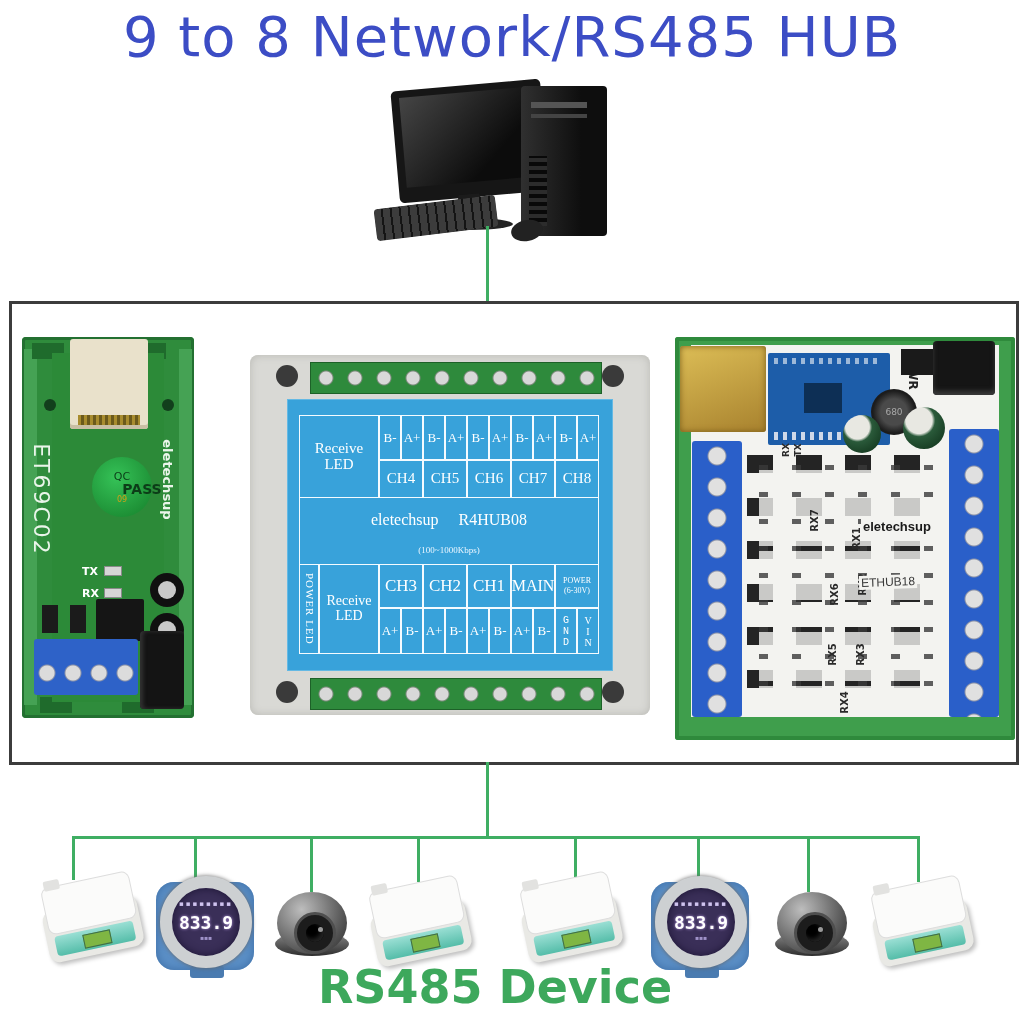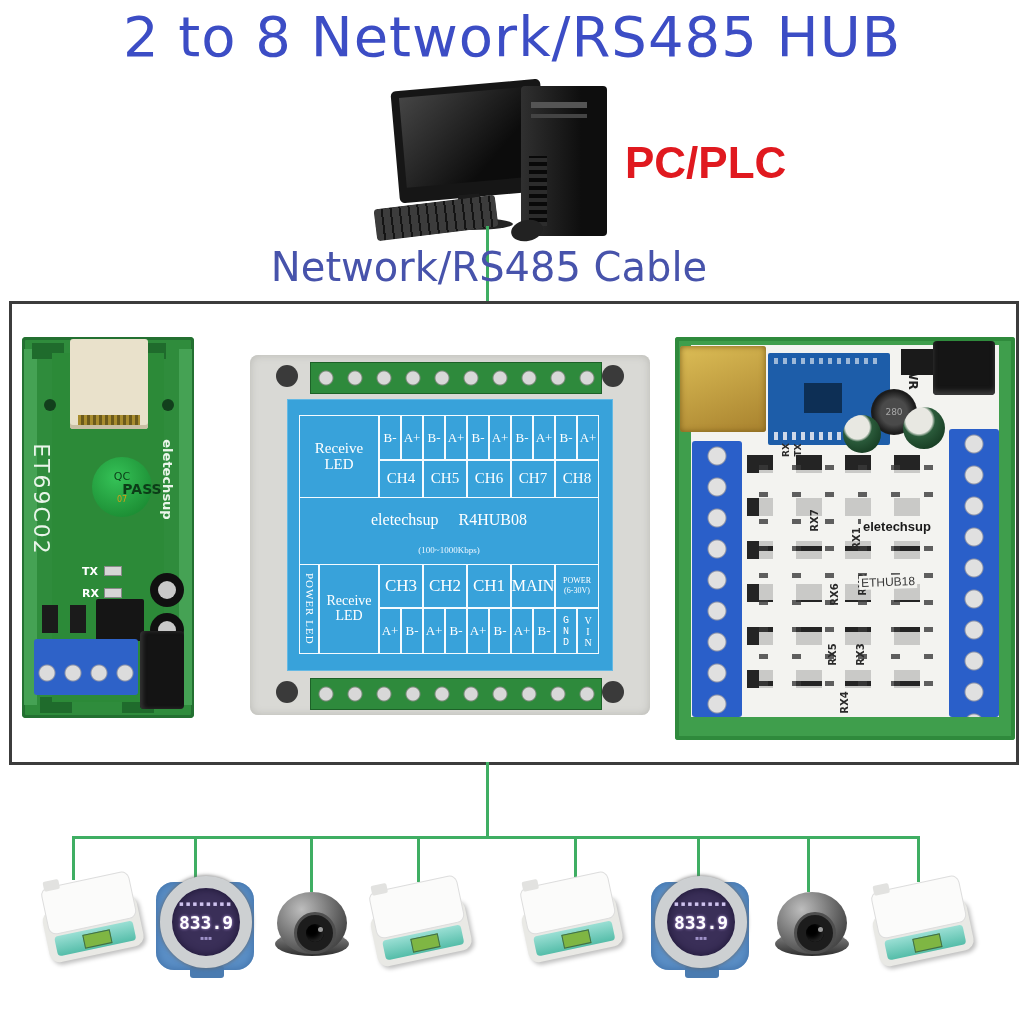--- a/index.html
+++ b/index.html
@@ -119,40 +119,38 @@
   .cdome{left:10px;top:2px;width:70px;height:62px;border-radius:50%;background:radial-gradient(circle at 35% 28%,#bdbdbd,#5f5f5f 60%,#262626);}
   .clensring{left:27px;top:22px;width:36px;height:36px;border-radius:50%;background:#1c1c1c;border:3px solid #4e4e4e;}
   .clens{left:9px;top:9px;width:18px;height:18px;border-radius:50%;background:#000;box-shadow:inset -3px -3px 4px #222;}
   .cglint{left:12px;top:3px;width:5px;height:5px;border-radius:50%;background:#9a9a9a;}
 </style>
 </head>
 <body>
 
 <div class="canvas">
 
-  <div class="abs title">2 to 8 Network/RS485 HUB</div>
+  <div class="abs title">9 to 8 Network/RS485 HUB</div>
 
   <div class="abs pc">
     <div class="abs monitor">
       <div class="abs screen"></div>
     </div>
     <div class="abs mstand"></div>
     <div class="abs mbase"></div>
     <div class="abs tower">
       <div class="abs slot"></div>
       <div class="abs slot2"></div>
       <div class="abs grille"></div>
     </div>
     <div class="abs keyboard"></div>
     <div class="abs mouse"></div>
-    <div class="abs pclabel">PC/PLC</div>
   </div>
 
   <div class="abs gline" style="left:486px;top:226px;width:3px;height:78px;"></div>
-  <div class="abs netlabel">Network/RS485 Cable</div>
 
   <div class="abs hubbox"></div>
 
   <div class="abs lboard">
     <div class="abs lrail" style="left:2px;"></div>
     <div class="abs lrail" style="left:157px;"></div>
     <div class="abs lnotch" style="left:10px;top:6px;"></div>
     <div class="abs lnotch" style="left:112px;top:6px;"></div>
     <div class="abs lnotch" style="left:18px;top:360px;"></div>
     <div class="abs lnotch" style="left:100px;top:360px;"></div>
@@ -160,21 +158,21 @@
     <div class="abs rj45">
       <div class="abs rj45pins"></div>
     </div>
     <div class="abs holel" style="left:22px;top:62px;"></div>
     <div class="abs holel" style="left:140px;top:62px;"></div>
     <div class="abs vtext etmodel">ET69C02</div>
     <div class="abs vtext elevert">eletechsup</div>
     <div class="abs qc">
       <span style="font-size:11px;">QC</span>
       <span style="font-size:14px;font-weight:bold;margin-left:40px;">PASS</span>
-      <span style="font-size:8px;color:#d4a017;">07</span>
+      <span style="font-size:8px;color:#d4a017;">09</span>
     </div>
     <div class="abs txrx" style="left:60px;top:228px;">TX</div>
     <div class="abs txrx" style="left:60px;top:250px;">RX</div>
     <div class="abs smd" style="left:82px;top:229px;width:16px;height:8px;"></div>
     <div class="abs smd" style="left:82px;top:251px;width:16px;height:8px;"></div>
     <div class="abs cap" style="left:128px;top:236px;width:34px;height:34px;">
       <div class="abs capin" style="left:8px;top:8px;width:18px;height:18px;"></div>
     </div>
     <div class="abs cap" style="left:128px;top:276px;width:34px;height:34px;">
       <div class="abs capin" style="left:8px;top:8px;width:18px;height:18px;"></div>
@@ -265,21 +263,21 @@
     <div class="abs rpcb"></div>
     <div class="abs goldjack"></div>
     <div class="abs bluemod">
       <div class="abs bmchip"></div>
       <div class="abs bmpads"></div>
       <div class="abs bmpads2"></div>
     </div>
     <div class="abs pwrtext" style="left:222px;top:30px;">PWR</div>
     <div class="abs" style="left:226px;top:12px;width:32px;height:26px;background:#1a1a1a;"></div>
     <div class="abs inductor">
-        <span>280</span>
+        <span>680</span>
       </div>
     <div class="abs rdc"></div>
     <div class="abs gcap" style="left:168px;top:78px;width:38px;height:38px;"></div>
     <div class="abs gcap" style="left:228px;top:70px;width:42px;height:42px;"></div>
     <div class="abs rterm" style="left:17px;top:104px;height:276px;"></div>
     <div class="abs rterm" style="left:274px;top:92px;height:288px;"></div>
     <div class="abs icgrid"></div>
     <div class="abs icsmall"></div>
     <div class="abs rot270 rxlab" style="left:116px;top:108px;font-size:9px;">TX</div>
     <div class="abs rot270 rxlab" style="left:104px;top:108px;font-size:9px;">RX</div>
@@ -372,13 +370,14 @@
   <div class="abs scale" style="left:865px;top:876px;">
     <div class="abs grp">
         <div class="abs sbase"></div>
         <div class="abs splat"></div>
         <div class="abs stab"></div>
     <div class="abs steal"></div>
         <div class="abs slcd"></div>
       </div>
   </div>
 
+  <div class="abs rsdevice">RS485 Device</div>
 </div>
 
 </body></html>

